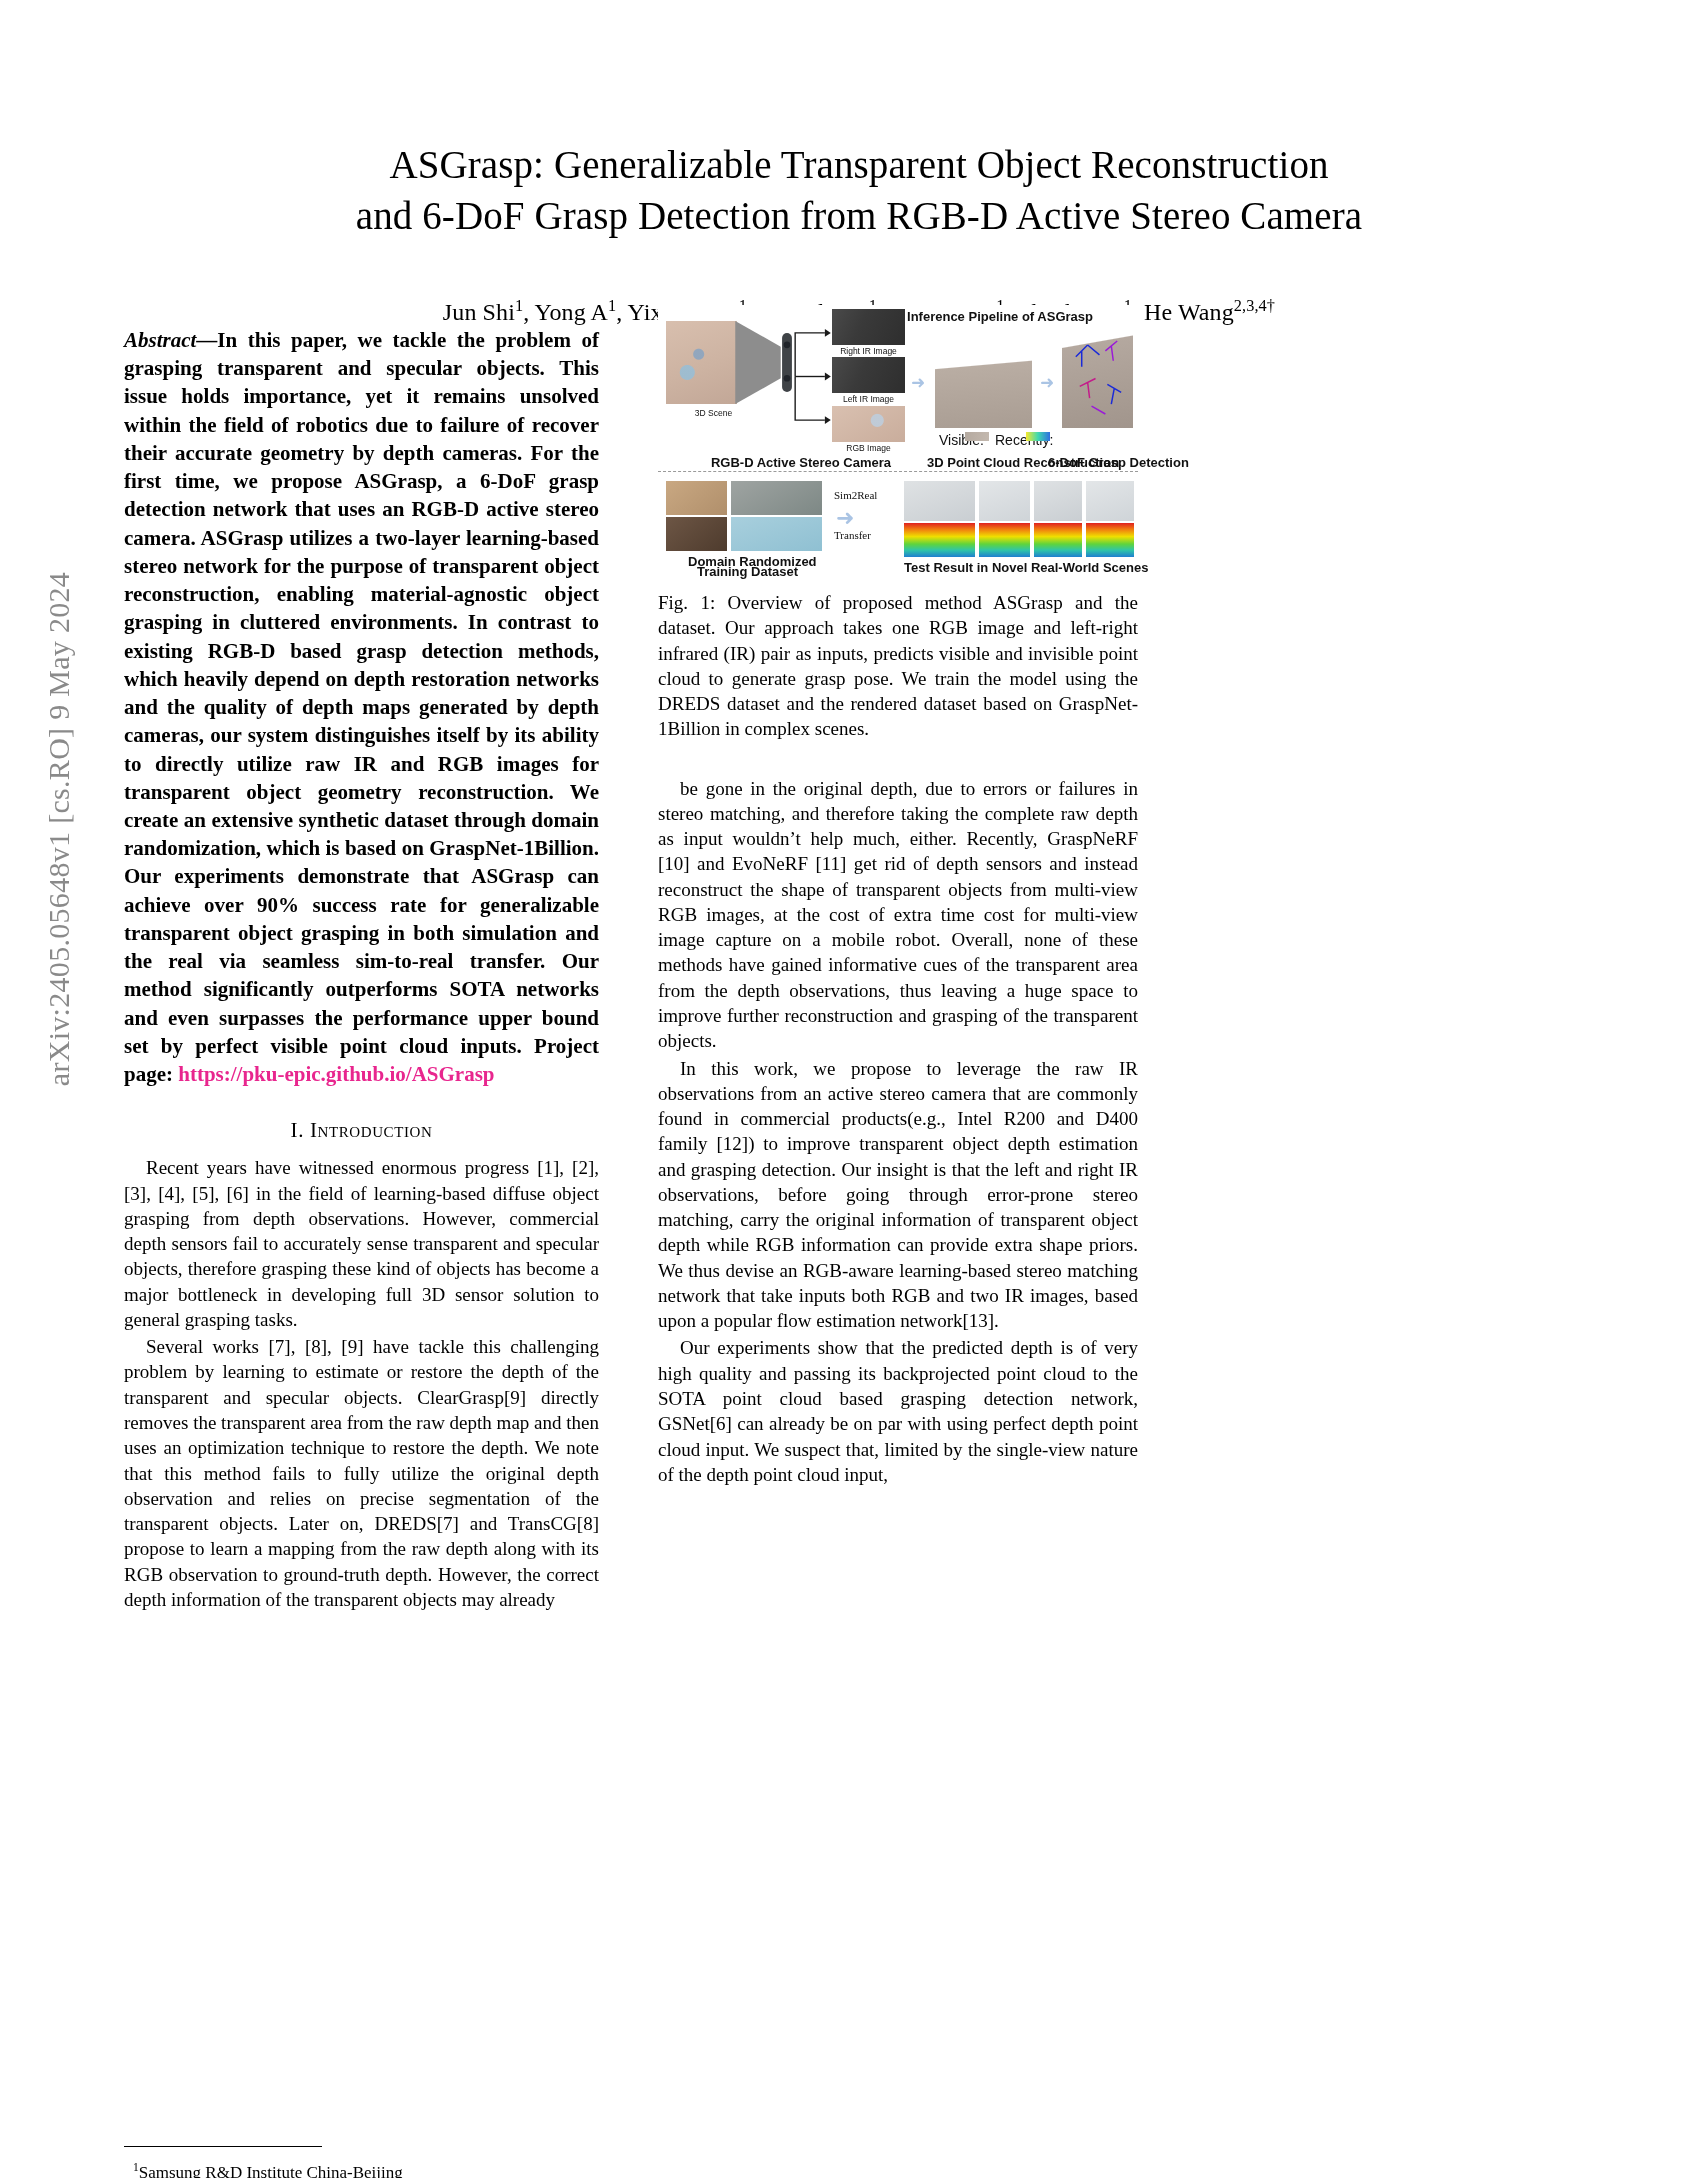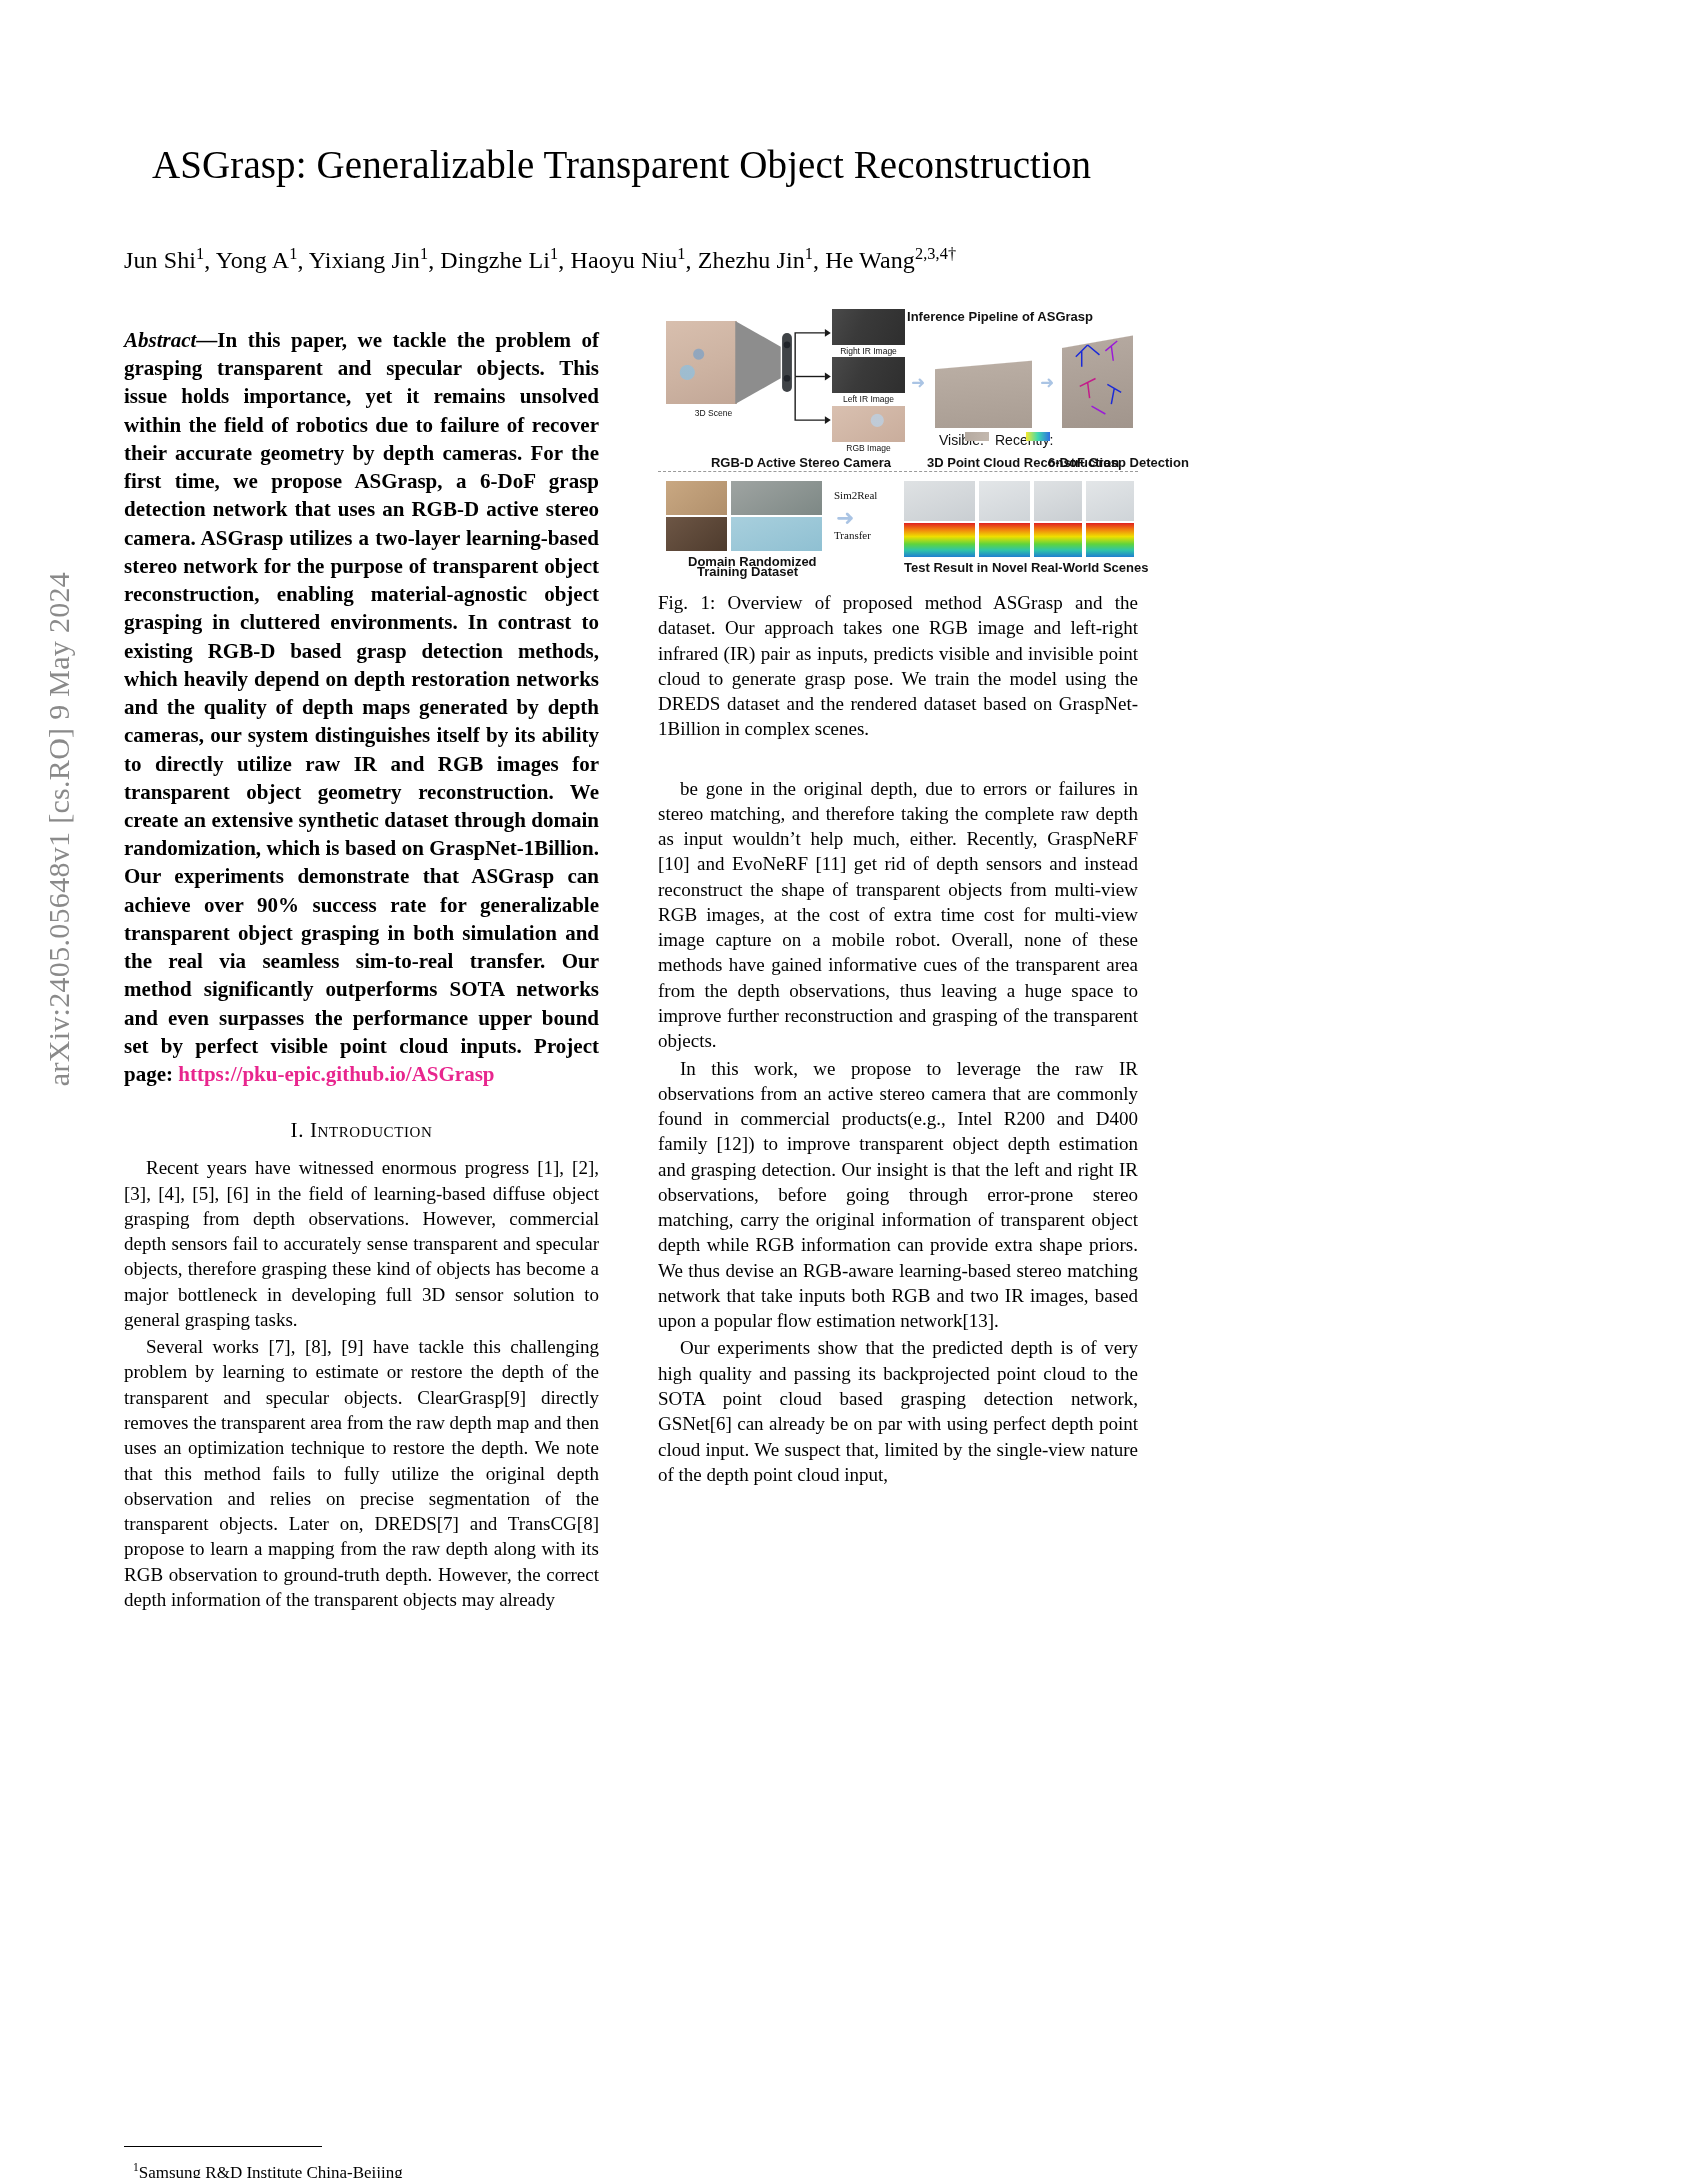--- a/index.html
+++ b/index.html
@@ -28,21 +28,21 @@
   }
 
   
   #page{
     position:absolute;
     left:124px; top:0;
     width:1470px; height:2178px;
   }
 
   
-  #title-block{ padding-top:139px; text-align:left; }
+  #title-block{ padding-top:139px; text-align:center; }
   #paper-title{
     font-size:39px;
     line-height:1.32;
     font-weight:normal;
     letter-spacing:0.1px;
     margin:0 28px;
   }
   #authors{
     margin-top:57px;
     font-size:24px;
@@ -215,20 +215,21 @@
 </head>
 <body>
 
 <div id="arxiv-stamp">arXiv:2405.05648v1  [cs.RO]  9 May 2024</div>
 
 <div id="page">
 
   <div id="title-block">
     <h1 id="paper-title">
       <span>ASGrasp: Generalizable Transparent Object Reconstruction</span><br>
+      <span>and 6-DoF Grasp Detection from RGB-D Active Stereo Camera</span>
     </h1>
     <div id="authors"><span>Jun Shi</span><sup>1</sup>, <span>Yong A</span><sup>1</sup>, <span>Yixiang Jin</span><sup>1</sup>, <span>Dingzhe Li</span><sup>1</sup>, <span>Haoyu Niu</span><sup>1</sup>, <span>Zhezhu Jin</span><sup>1</sup>, <span>He Wang</span><sup>2,3,4†</sup></div>
   </div>
 
   <div id="columns">
 
     <div class="col col-left">
 
       <p id="abstract">
         <span class="lead">Abstract</span><span>—</span><span>In this paper, we tackle the problem of grasping transparent and specular objects. This issue holds importance, yet it remains unsolved within the field of robotics due to failure of recover their accurate geometry by depth cameras. For the first time, we propose ASGrasp, a 6-DoF grasp detection network that uses an RGB-D active stereo camera. ASGrasp utilizes a two-layer learning-based stereo network for the purpose of transparent object reconstruction, enabling material-agnostic object grasping in cluttered environments. In contrast to existing RGB-D based grasp detection methods, which heavily depend on depth restoration networks and the quality of depth maps generated by depth cameras, our system distinguishes itself by its ability to directly utilize raw IR and RGB images for transparent object geometry reconstruction. We create an extensive synthetic dataset through domain randomization, which is based on GraspNet-1Billion. Our experiments demonstrate that ASGrasp can achieve over 90% success rate for generalizable transparent object grasping in both simulation and the real via seamless sim-to-real transfer. Our method significantly outperforms SOTA networks and even surpasses the performance upper bound set by perfect visible point cloud inputs. Project page: </span><a class="url-link" href="#">https://pku-epic.github.io/ASGrasp</a>

